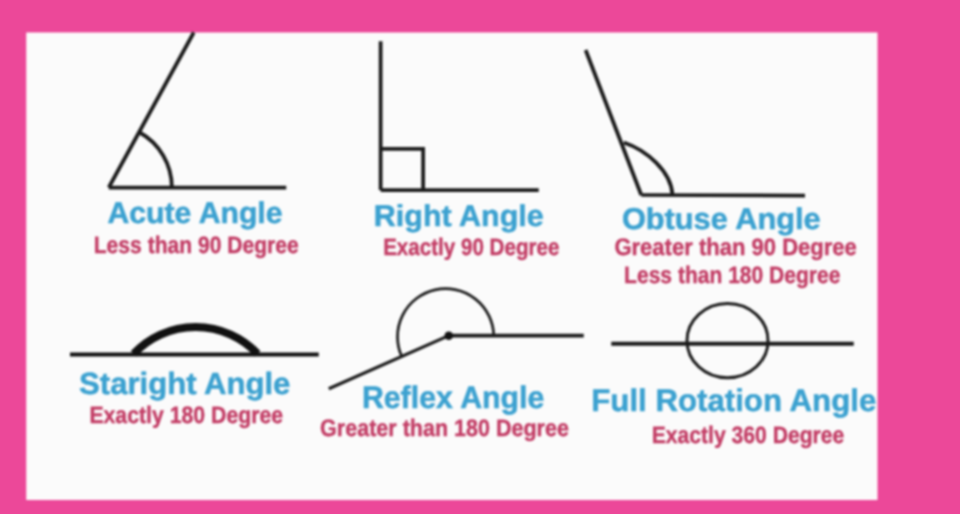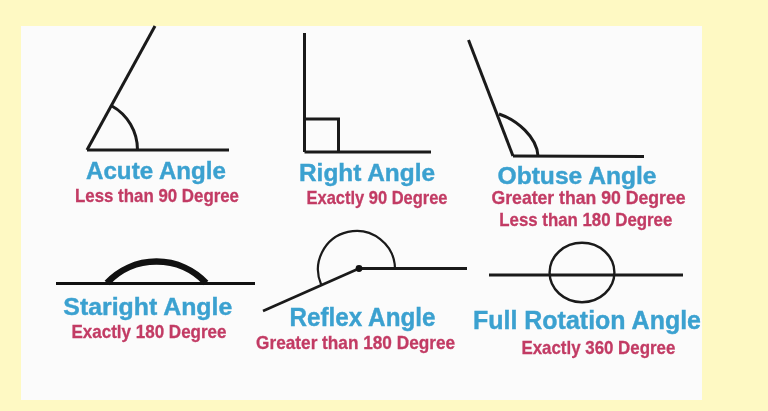--- a/index.html
+++ b/index.html
@@ -1,16 +1,16 @@
 <!DOCTYPE html>
 <html><head>
 <meta charset="utf-8">
 <style>
   html,body{margin:0;padding:0;background:#ffffff;}
-  .wrap{position:relative;width:768px;height:411px;background:#fef9c3;overflow:hidden;}
+  .wrap{position:relative;width:768px;height:411px;background:#ec4899;overflow:hidden;}
   svg{position:absolute;left:0;top:0;filter:blur(0.75px);}
   text{font-family:"Liberation Sans",sans-serif;font-weight:bold;}
   .t{fill:#3ba1d0;font-size:24px;stroke:#3ba1d0;stroke-width:0.4px;}
   .s{fill:#c23b64;font-size:19px;stroke:#c23b64;stroke-width:0.3px;}
 </style>
 </head>
 <body>
 <div class="wrap">
 <svg width="768" height="411" viewBox="0 0 768 411">
 

